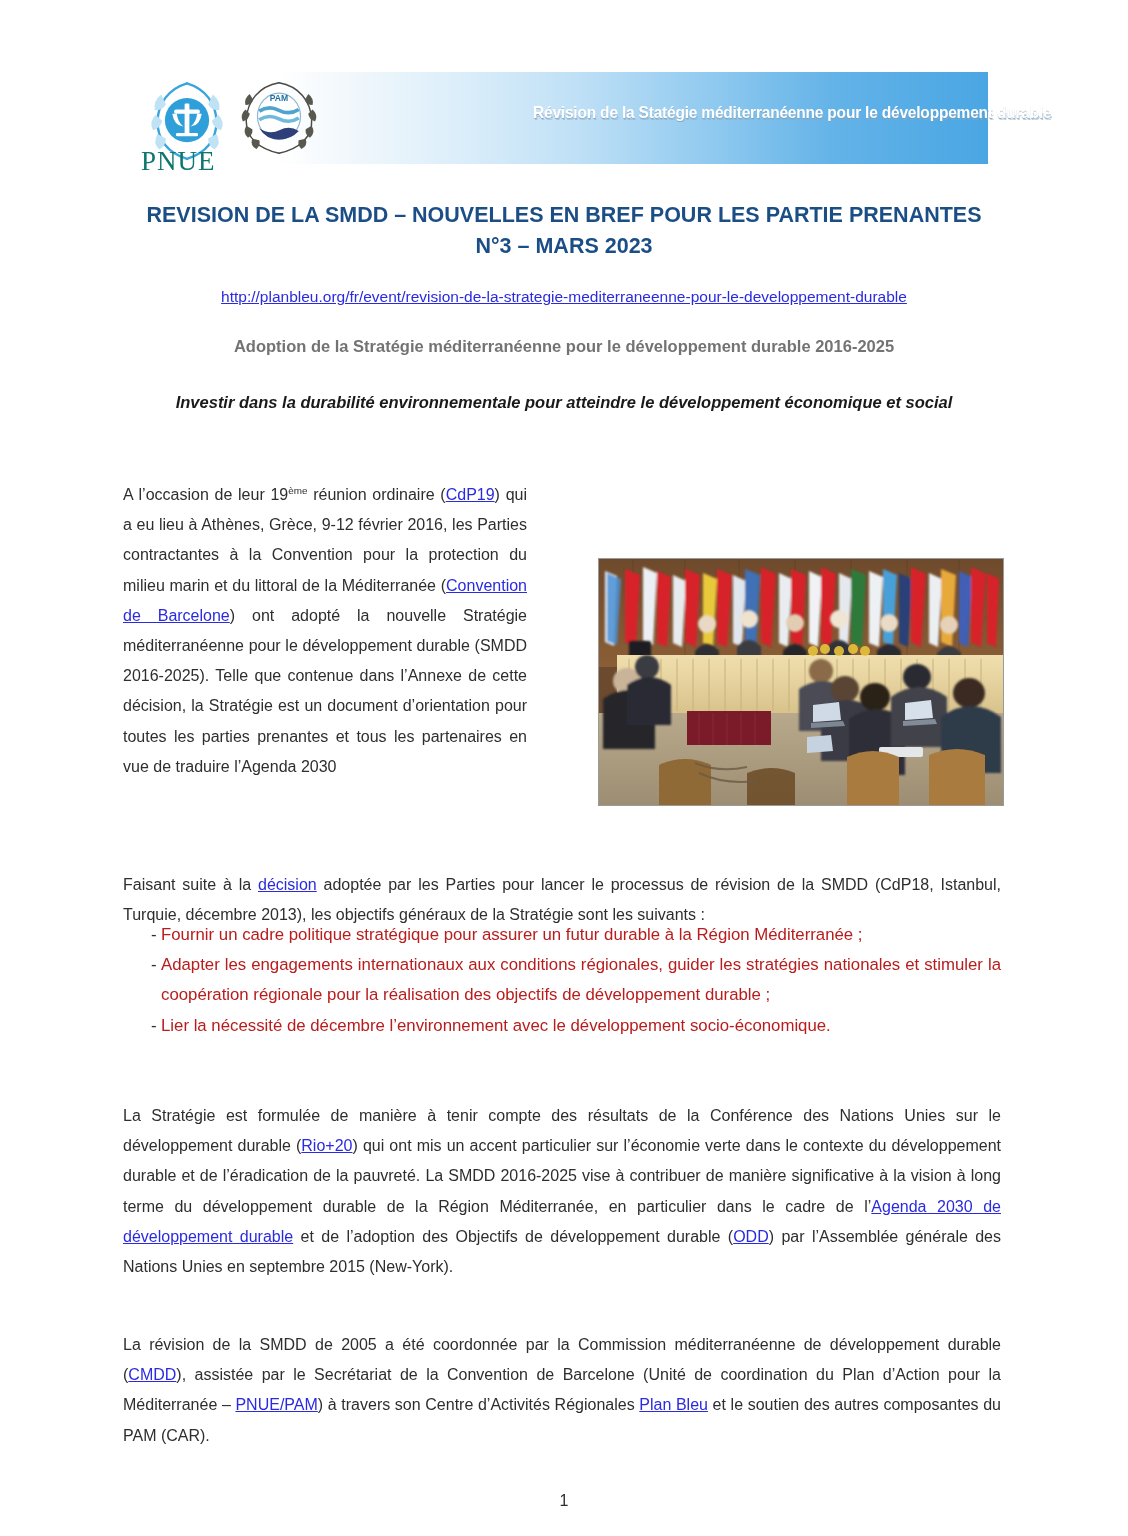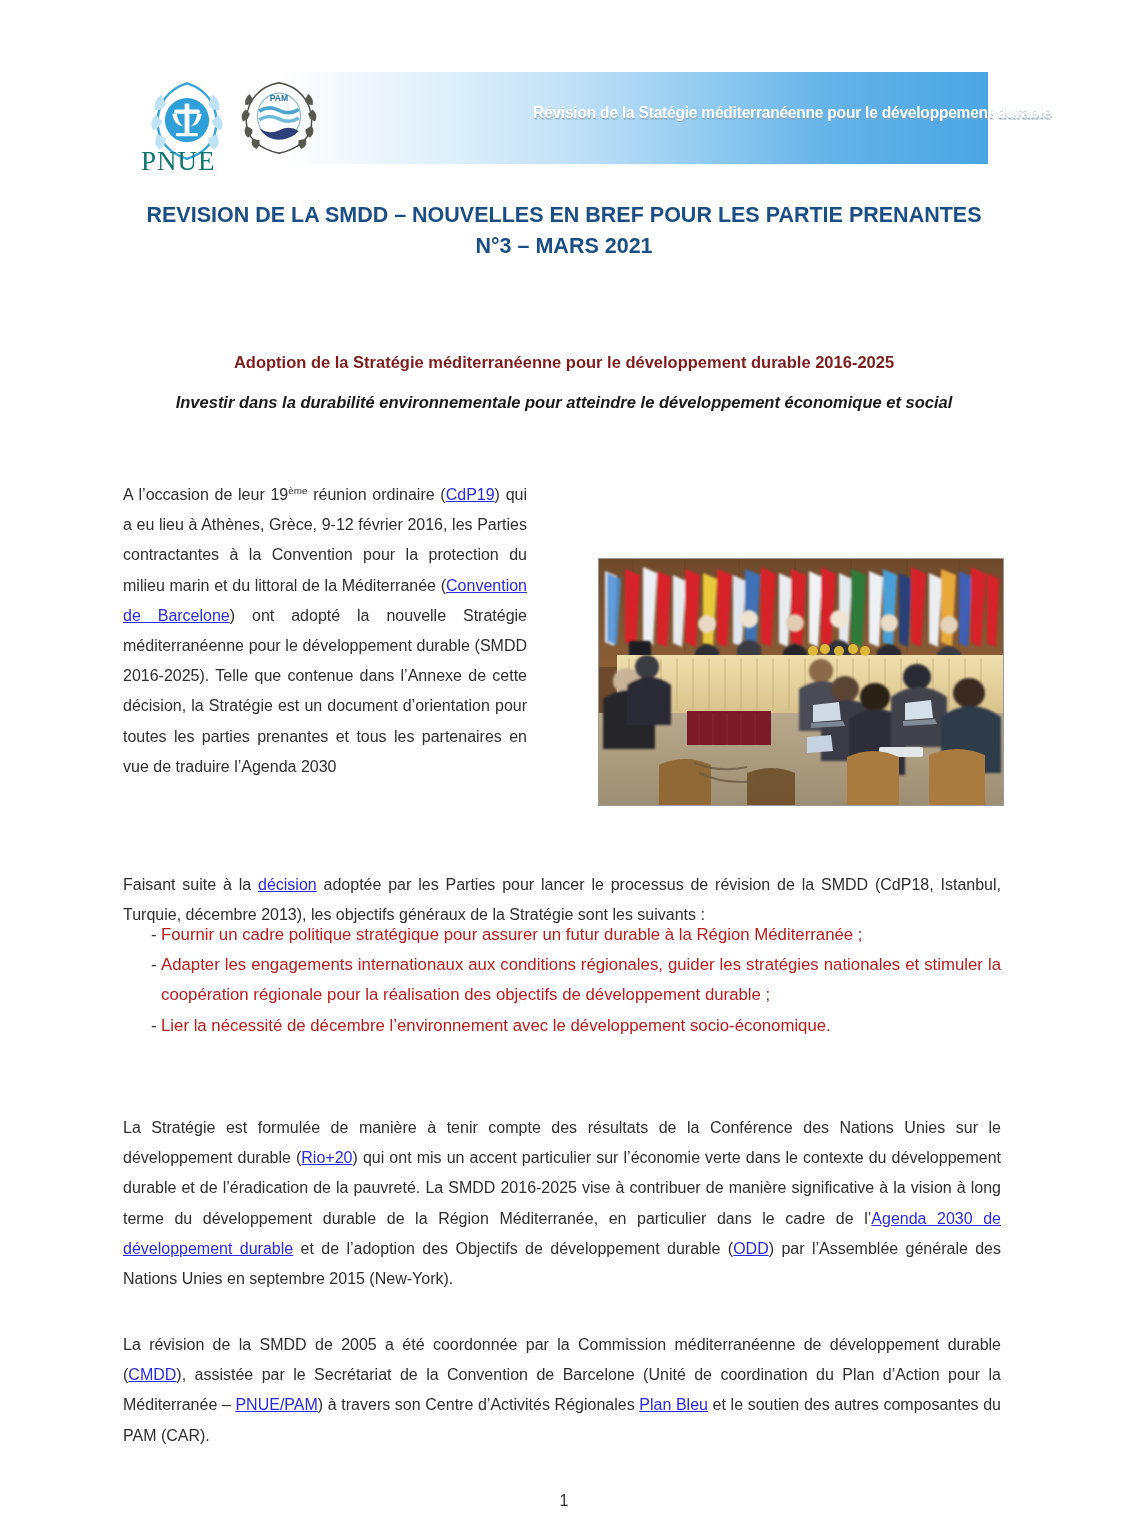--- a/index.html
+++ b/index.html
@@ -130,25 +130,24 @@
     text-decoration: underline;
     font-weight: normal;
     font-family: "Liberation Sans", sans-serif;
   }
   .subtitle-1 {
     position: absolute;
     left: 114px;
     top: 337px;
     width: 900px;
     text-align: center;
-    color: #7f1d1d;
+    color: #737373;
     font-size: 16.5px;
     font-weight: bold;
     font-family: "Liberation Sans", sans-serif;
-    margin-top: 16px;
   }
   .subtitle-2 {
     position: absolute;
     left: 114px;
     top: 393px;
     width: 900px;
     text-align: center;
     color: #1a1a1a;
     font-size: 16.5px;
     font-weight: bold;
@@ -189,21 +188,21 @@
     background: #6b4a2e;
   }
   .photo-wrap svg { display: block; }
 
   .para {
     position: absolute;
     left: 123px;
     width: 878px;
   }
   .p-faisant { top: 859px; margin-top: 11px; }
-  .p-strategie { top: 1101px; margin-top: 12px; }
+  .p-strategie { top: 1101px; }
   .p-revision { top: 1330px; }
 
   .bullets {
     position: absolute;
     left: 123px;
     top: 920px;
     width: 878px;
   }
   .bullet-row {
     display: flex;
@@ -303,23 +302,26 @@
       <ellipse cx="50" cy="44" rx="25" ry="27" fill="#ffffff" stroke="#8fb7cf" stroke-width="1.4"></ellipse>
       <path d="M27 38 q11 -7 23 -1 q12 6 23 -1" stroke="#4fa3cf" stroke-width="4.2" fill="none"></path>
       <path d="M27 48 q11 -7 23 -1 q12 6 23 -1" stroke="#6fb9dd" stroke-width="4.2" fill="none"></path>
       <path d="M27 58 q12 8 24 2 q11 -6 22 1 q-9 10 -23 10 q-15 0 -23 -13z" fill="#2e3f7a"></path>
       <text x="50" y="26" font-family="Liberation Sans, sans-serif" font-size="10" font-weight="bold" fill="#1d6fa5" text-anchor="middle">PAM</text>
     </svg>
   </div>
 
   <div class="doc-title">
     <span>REVISION DE LA SMDD – NOUVELLES EN BREF POUR LES PARTIE PRENANTES</span><br>
-    <span>N°3 – MARS 2021</span>
-  </div>
-
+    <span>N°3 – MARS 2023</span>
+  </div>
+
+  <div class="doc-url">
+    <span>http://planbleu.org/fr/event/revision-de-la-strategie-mediterraneenne-pour-le-developpement-durable</span>
+  </div>
 
   <div class="subtitle-1">Adoption de la Stratégie méditerranéenne pour le développement durable 2016-2025</div>
   <div class="subtitle-2">Investir dans la durabilité environnementale pour atteindre le développement économique et social</div>
 
   <div class="col-left body-text">
     <span>A l’occasion de leur 19</span><sup class="ord">ème</sup><span> réunion ordinaire (</span><span class="lnk">CdP19</span><span>) qui a eu lieu à Athènes, Grèce, 9-12 février 2016, les Parties contractantes à la Convention pour la protection du milieu marin et du littoral de la Méditerranée (</span><span class="lnk">Convention de Barcelone</span><span>) ont adopté la nouvelle Stratégie méditerranéenne pour le développement durable (SMDD 2016-2025). Telle que contenue dans l’Annexe de cette décision, la Stratégie est un document d’orientation pour toutes les parties prenantes et tous les partenaires en vue de traduire l’Agenda 2030</span>
   </div>
 
 
   <div class="photo-wrap">

